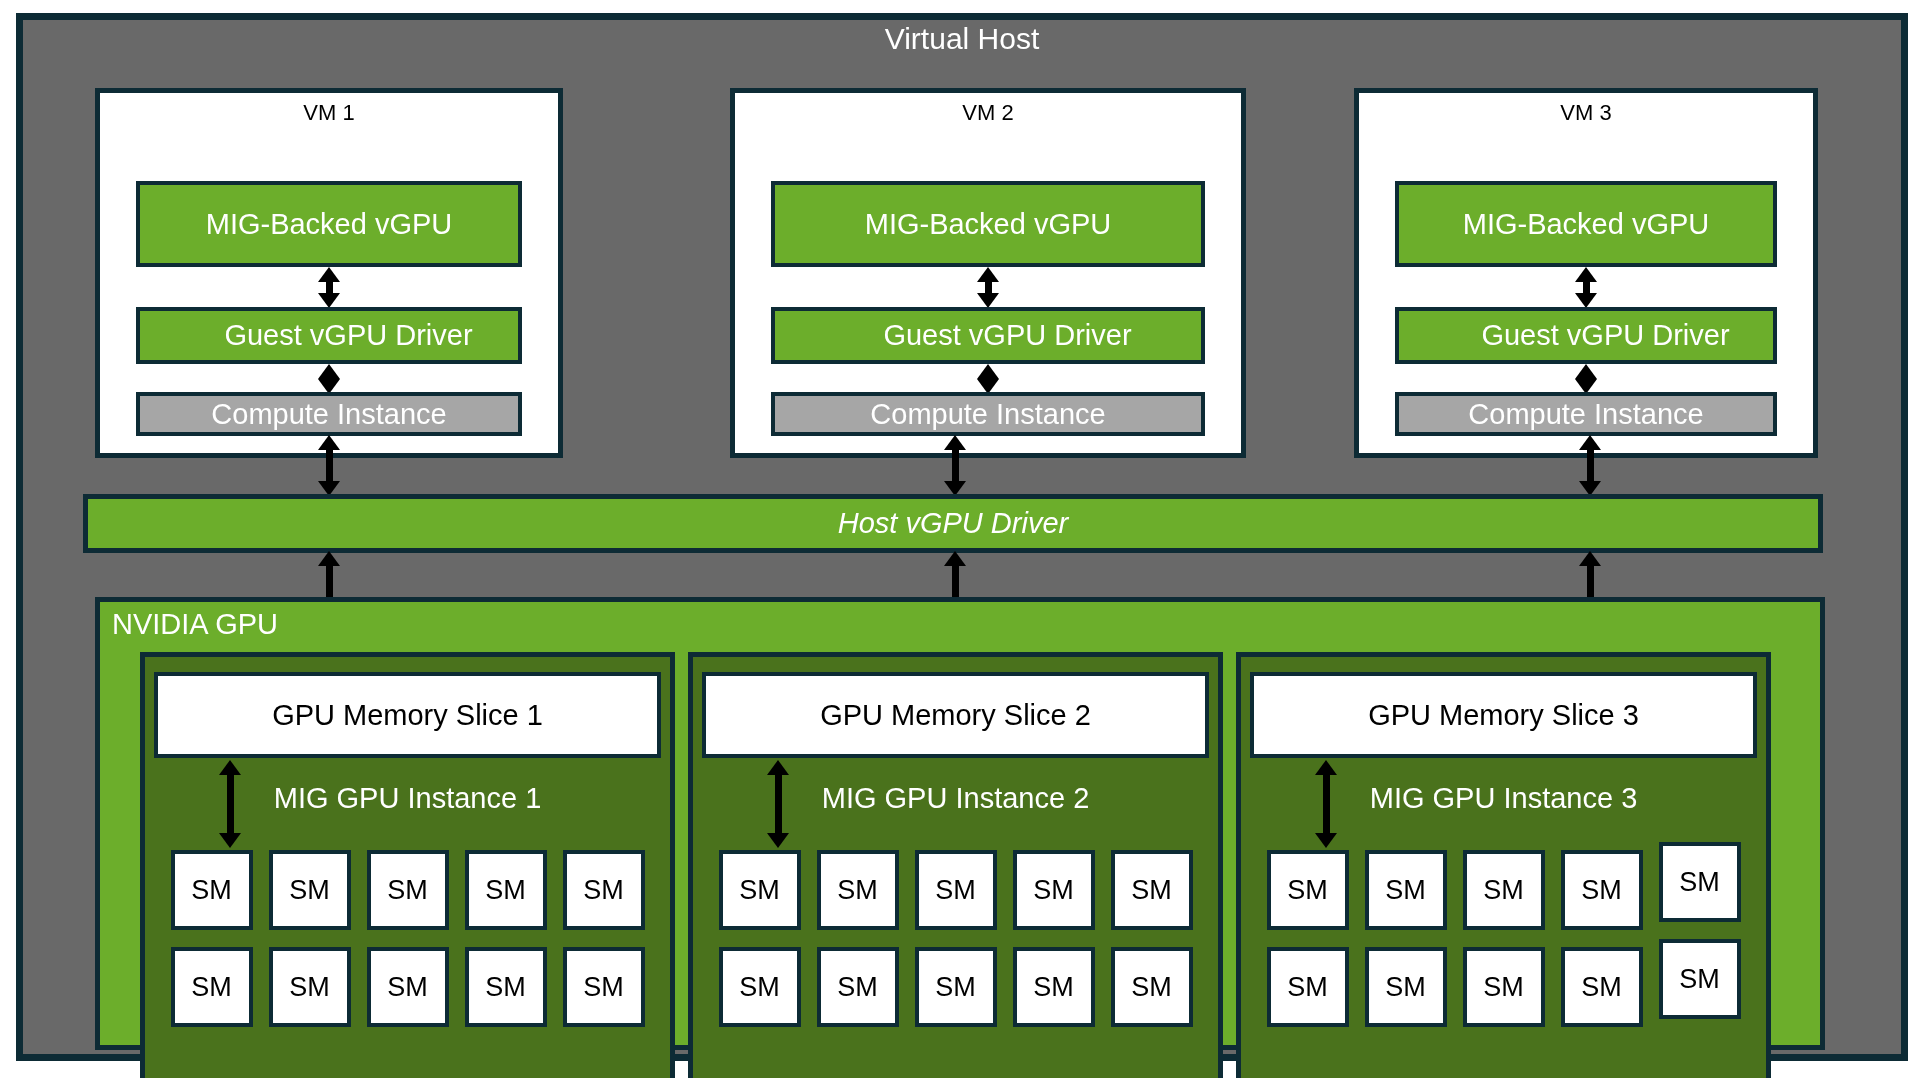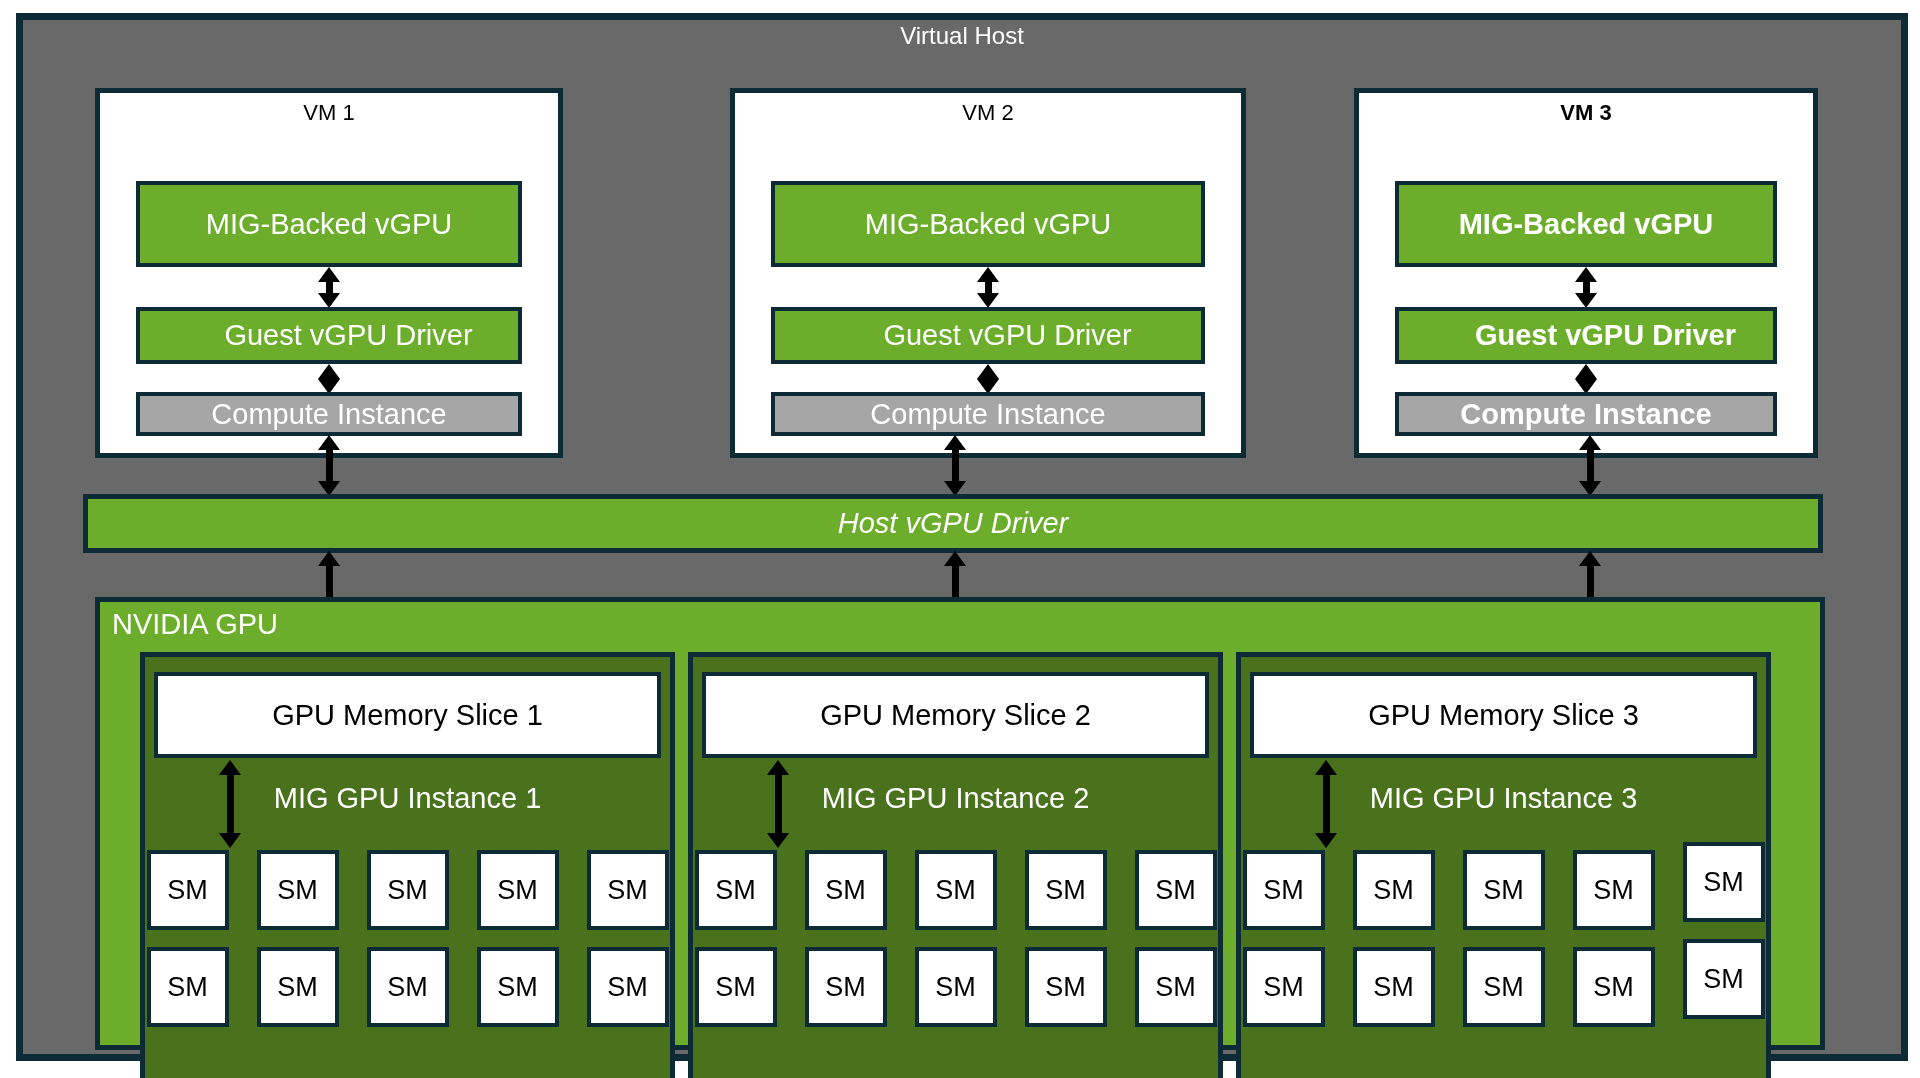--- a/index.html
+++ b/index.html
@@ -10,28 +10,28 @@
     --compute-gray:#A6A6A6;
   }
   html,body{margin:0;padding:0;background:#fff;}
   .canvas{position:relative;width:1920px;height:1078px;background:#fff;
           font-family:"Liberation Sans",sans-serif;overflow:hidden;}
 
   .frame{position:absolute;left:16px;top:13px;width:1892px;height:1048px;
          background:var(--bg-gray);border:7px solid var(--border);box-sizing:border-box;}
 
   .diagram-title{position:absolute;left:16px;top:22px;width:1892px;text-align:center;
-                 color:#fff;font-size:24px;}
+                 color:#fff;font-size:30px;}
 
   
   .vm{position:absolute;top:88px;height:370px;background:#fff;
       border:5px solid var(--border);box-sizing:border-box;}
   .vm1{left:95px;width:468px;}
   .vm2{left:724px;width:516px;margin-left:6px;}
-  .vm3{left:1354px;width:464px;font-weight:bold;}
+  .vm3{left:1354px;width:464px;}
   .vm-name{position:absolute;left:0;right:0;top:7px;text-align:center;
            font-size:22px;color:#000;}
   .vm-box{position:absolute;left:36px;right:36px;box-sizing:border-box;
           border:4px solid var(--border);display:flex;align-items:center;
           justify-content:center;font-size:29px;color:#fff;white-space:nowrap;}
   .vm-mig{top:88px;height:86px;background:var(--green);}
   .vm-guest{top:214px;height:57px;background:var(--green);padding-left:39px;}
   .vm-compute{top:299px;height:44px;background:var(--compute-gray);}
 
   
@@ -64,21 +64,21 @@
   .gpu-label{position:absolute;left:12px;top:6px;color:#fff;font-size:29px;}
 
   .inst{position:absolute;top:652px;width:535px;height:486px;background:var(--dgreen);
         border:5px solid var(--border);box-sizing:border-box;}
   .inst1{left:140px;} .inst2{left:688px;} .inst3{left:1236px;}
   .mem-slice{position:absolute;left:9px;right:9px;top:15px;height:86px;background:#fff;
              border:4px solid var(--border);box-sizing:border-box;display:flex;
              align-items:center;justify-content:center;font-size:29px;color:#000;}
   .inst-label{position:absolute;left:0;right:0;top:125px;height:40px;text-align:center;
               font-size:29px;color:#fff;}
-  .sm-row{position:absolute;left:0;right:0;display:flex;justify-content:center;gap:28px;border-radius:30px;}
+  .sm-row{position:absolute;left:0;right:0;display:flex;justify-content:center;gap:16px;border-radius:30px;}
   .sm-row1{top:193px;} .sm-row2{top:290px;}
   .sm{width:82px;height:80px;background:#fff;border:4px solid var(--border);
       box-sizing:border-box;display:flex;align-items:center;justify-content:center;
       font-size:27px;color:#000;}
   .inst3 .sm-row .sm:nth-child(5){position:relative;top:-8px;}
 </style>
 </head>
 <body>
 
 <div class="canvas">

